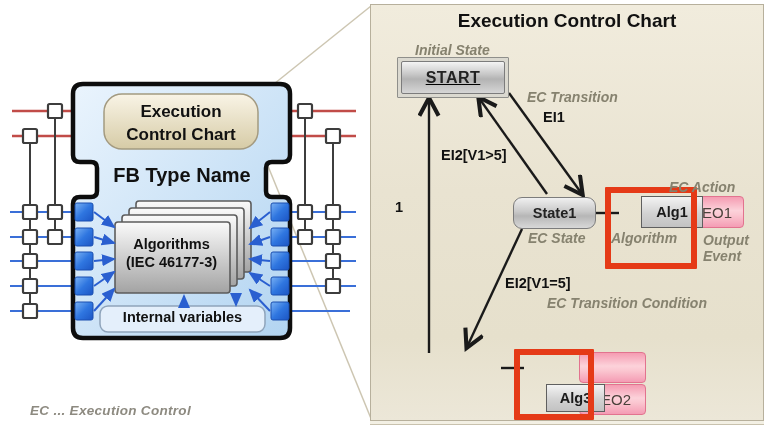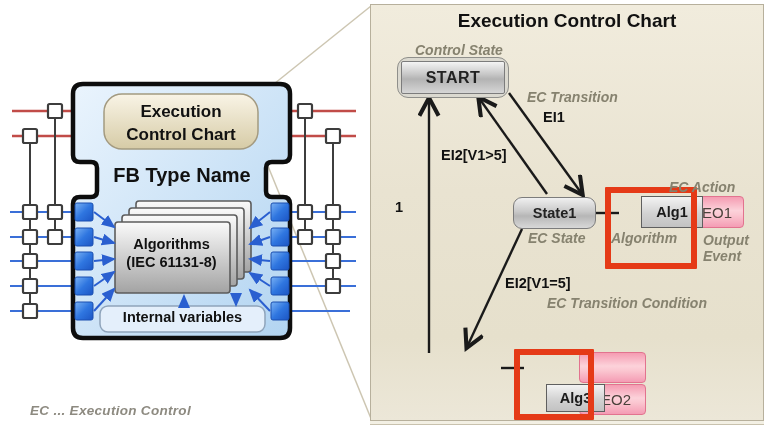--- a/index.html
+++ b/index.html
@@ -27,21 +27,21 @@
     border:1px solid #b7b09c;
     box-shadow:0 3px 0 #f3f0e4, 0 4px 0 #c9c2ae;
   }
   #ecc-title { position:absolute; left:0; top:5px; width:100%; text-align:center;
                font-size:19px; font-weight:bold; color:#111; z-index:5; }
   .lbl { position:absolute; font-style:italic; font-weight:600; color:#86826f;
          font-size:14px; white-space:pre-line; z-index:5; }
   .tlabel { position:absolute; font-weight:bold; color:#111; font-size:14.5px; z-index:5; }
 
   .state-frame { position:absolute; border:1.5px solid #8f8f8b; background:#dbd9d0;
-                 padding:3px; z-index:2; border-radius:11px; }
+                 padding:3px; z-index:2; border-radius:1px;text-decoration:underline; }
   .state-box {
     width:100%; height:100%;
     display:flex; align-items:center; justify-content:center;
     background:linear-gradient(180deg,#f4f4f4 0%, #c7c7c7 40%, #b3b3b3 55%, #d6d6d6 100%);
     border:1px solid #7c7c7c; border-radius:2px;
     font-weight:bold; color:#222;
   }
   .state-solo { position:absolute; display:flex; align-items:center; justify-content:center;
     background:linear-gradient(180deg,#f0f0f0 0%, #c9c9c9 45%, #b6b6b6 60%, #d8d8d8 100%);
     border:1.5px solid #7c7c7c; border-radius:9px;
@@ -206,21 +206,21 @@
     </g>
   </svg>
 
   <div class="fb-text" id="ecc-label-text">
     <div>Execution</div>
     <div>Control Chart</div>
   </div>
   <div class="fb-text" id="fb-type-name">FB Type Name</div>
   <div class="fb-text" id="algorithms-text">
     <div>Algorithms</div>
-    <div>(IEC 61131-8)</div>
+    <div>(IEC 46177-3)</div>
   </div>
   <div class="fb-text" id="internal-variables-text">Internal variables</div>
   <div id="footnote">EC ... Execution Control</div>
 
   <div id="ecc-panel">
 
     <svg width="394" height="417" viewBox="0 0 394 417" style="z-index:1">
       <defs>
         <marker id="openArrow" markerWidth="11" markerHeight="11" refX="7.5" refY="4.5" orient="auto">
           <path d="M0.5,0.5 L8,4.5 L0.5,8.5" fill="none" stroke="#1a1a1a" stroke-width="1.7"></path>
@@ -231,21 +231,21 @@
         <line x1="176" y1="189" x2="108" y2="93" marker-end="url(#openArrow)"></line>
         <line x1="58" y1="348" x2="58" y2="94" marker-end="url(#openArrow)"></line>
         <line x1="151" y1="224" x2="96" y2="342" marker-end="url(#openArrow)"></line>
         <line x1="225" y1="208" x2="248" y2="208"></line>
         <line x1="130" y1="363" x2="153" y2="363"></line>
       </g>
     </svg>
 
     <div id="ecc-title">Execution Control Chart</div>
 
-    <div class="lbl" id="lbl-initial-state">Control State</div>
+    <div class="lbl" id="lbl-initial-state">Initial State</div>
     <div class="lbl" id="lbl-ec-transition">EC Transition</div>
     <div class="lbl" id="lbl-ec-state">EC State</div>
     <div class="lbl" id="lbl-ec-action">EC Action</div>
     <div class="lbl" id="lbl-algorithm">Algorithm</div>
     <div class="lbl" id="lbl-output-event">Output
 Event</div>
     <div class="lbl" id="lbl-ec-trans-cond">EC Transition Condition</div>
 
     <div class="tlabel" id="tl-ei1">EI1</div>
     <div class="tlabel" id="tl-ei2gt">EI2[V1&gt;5]</div>

